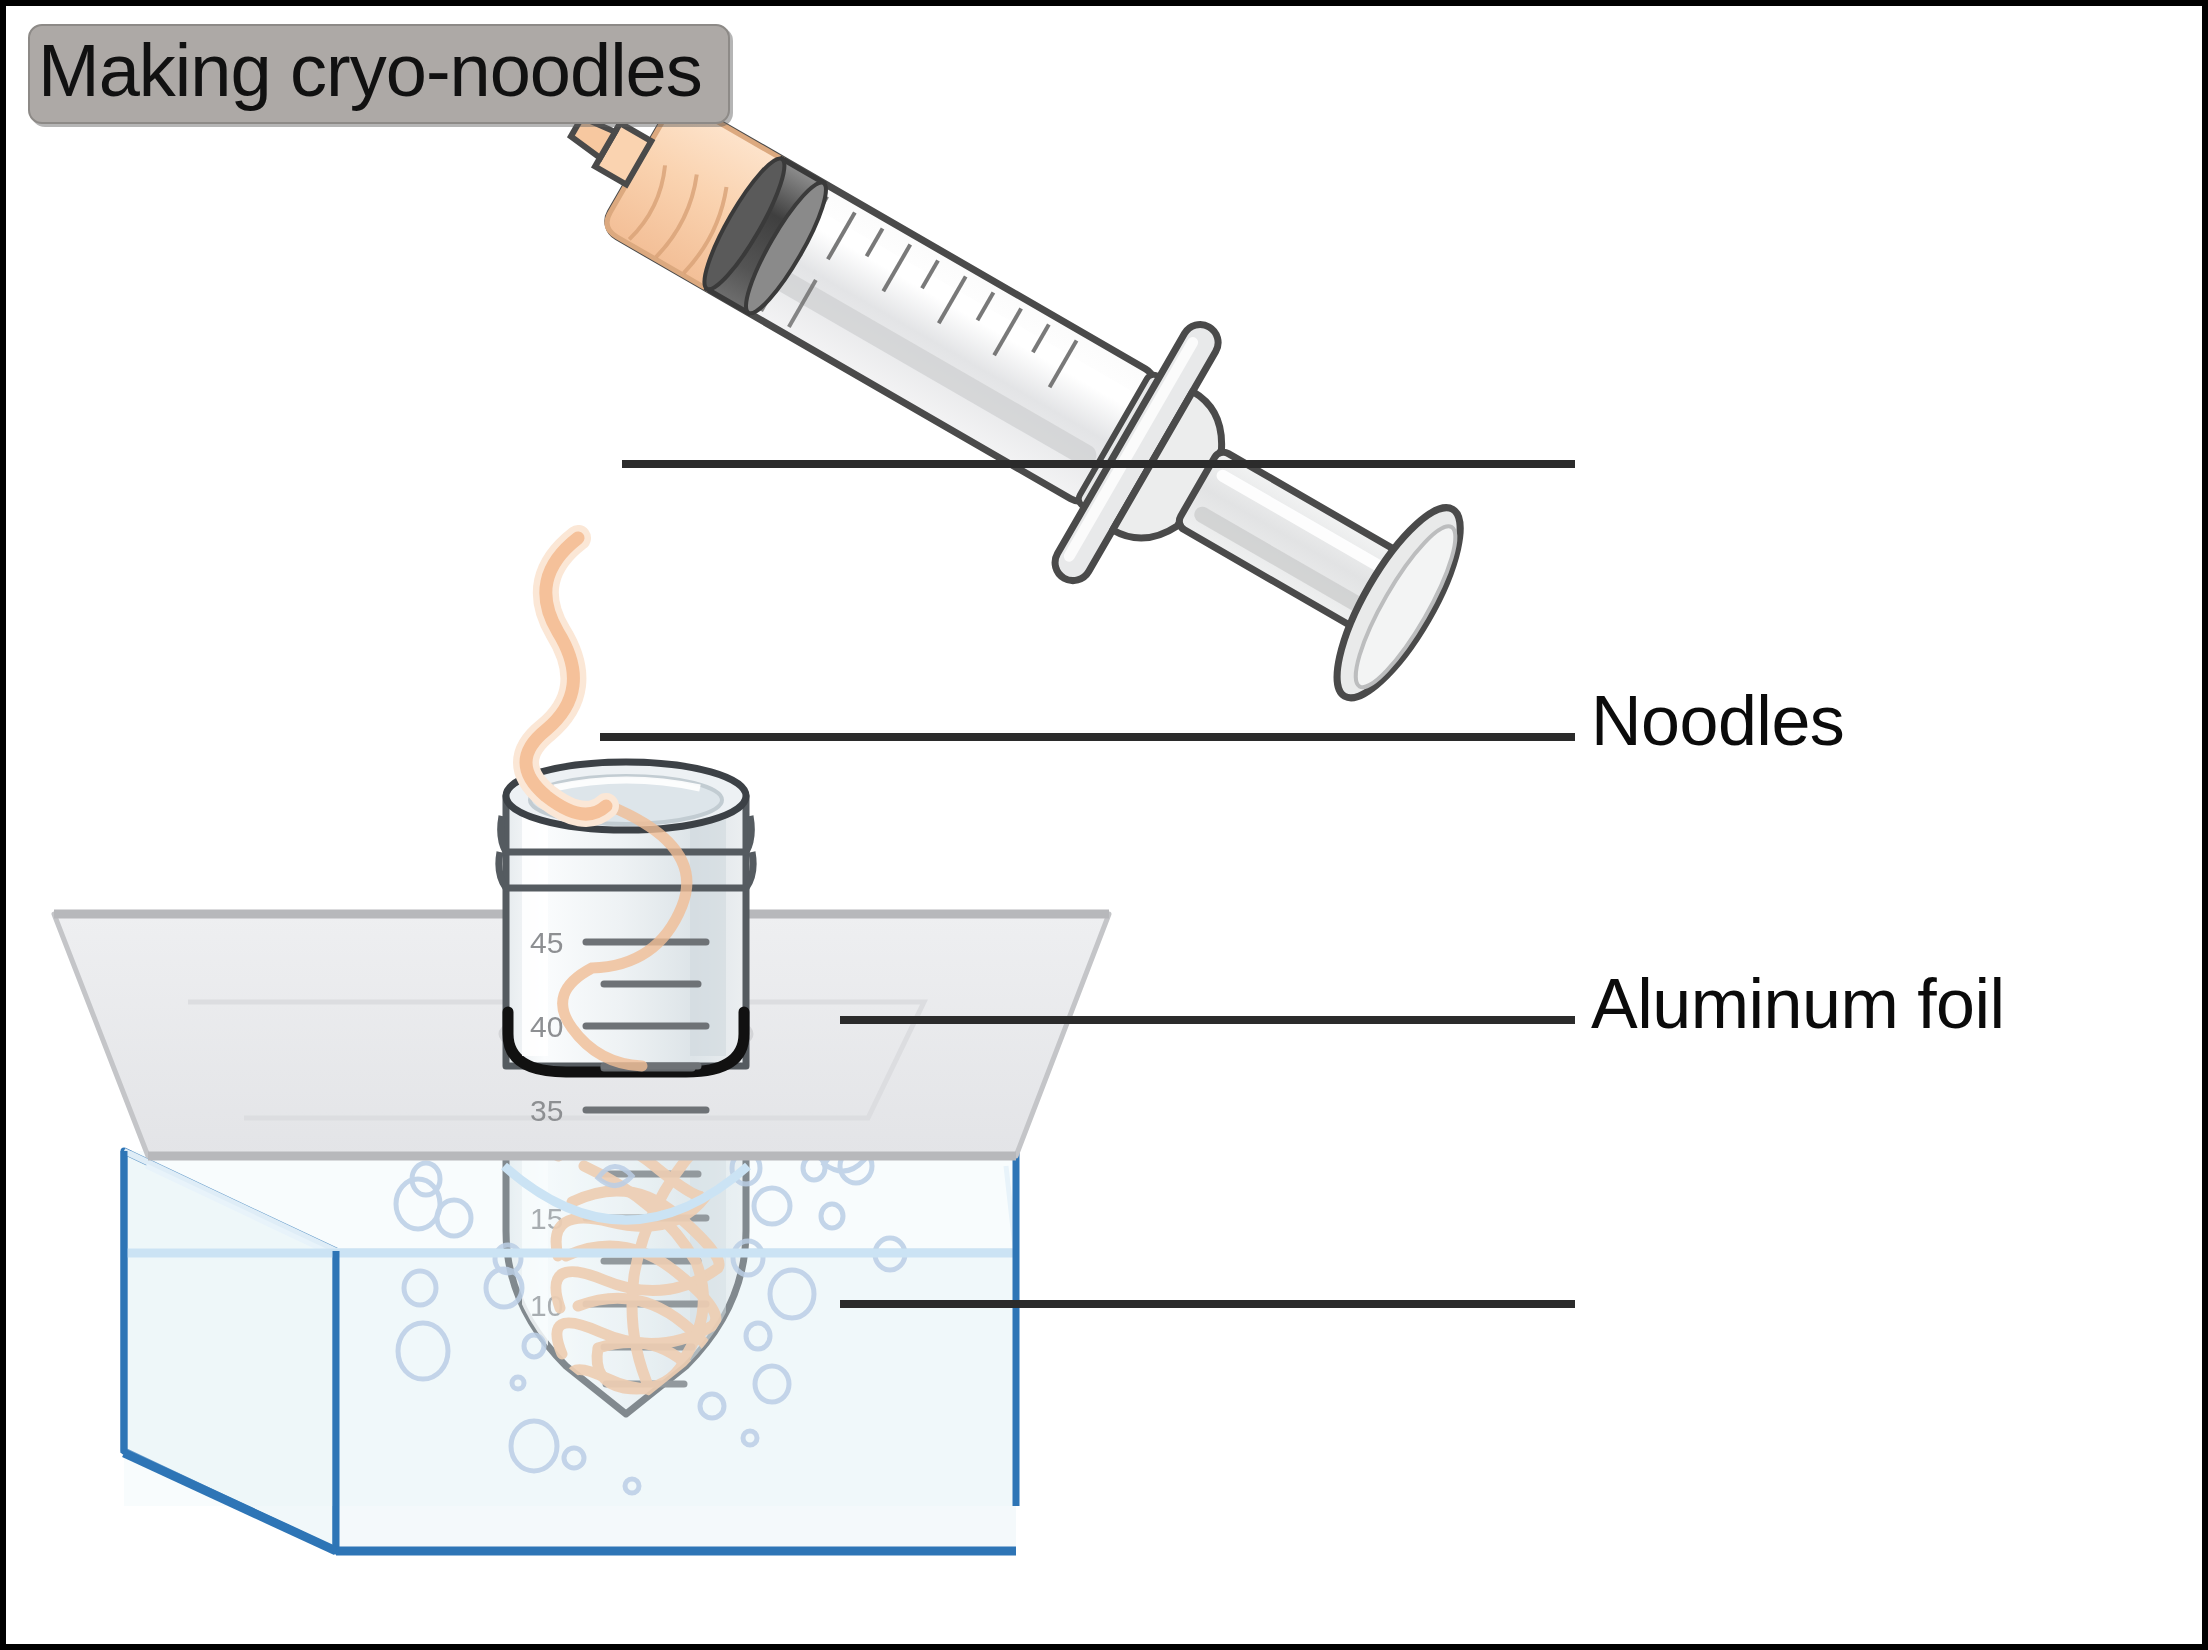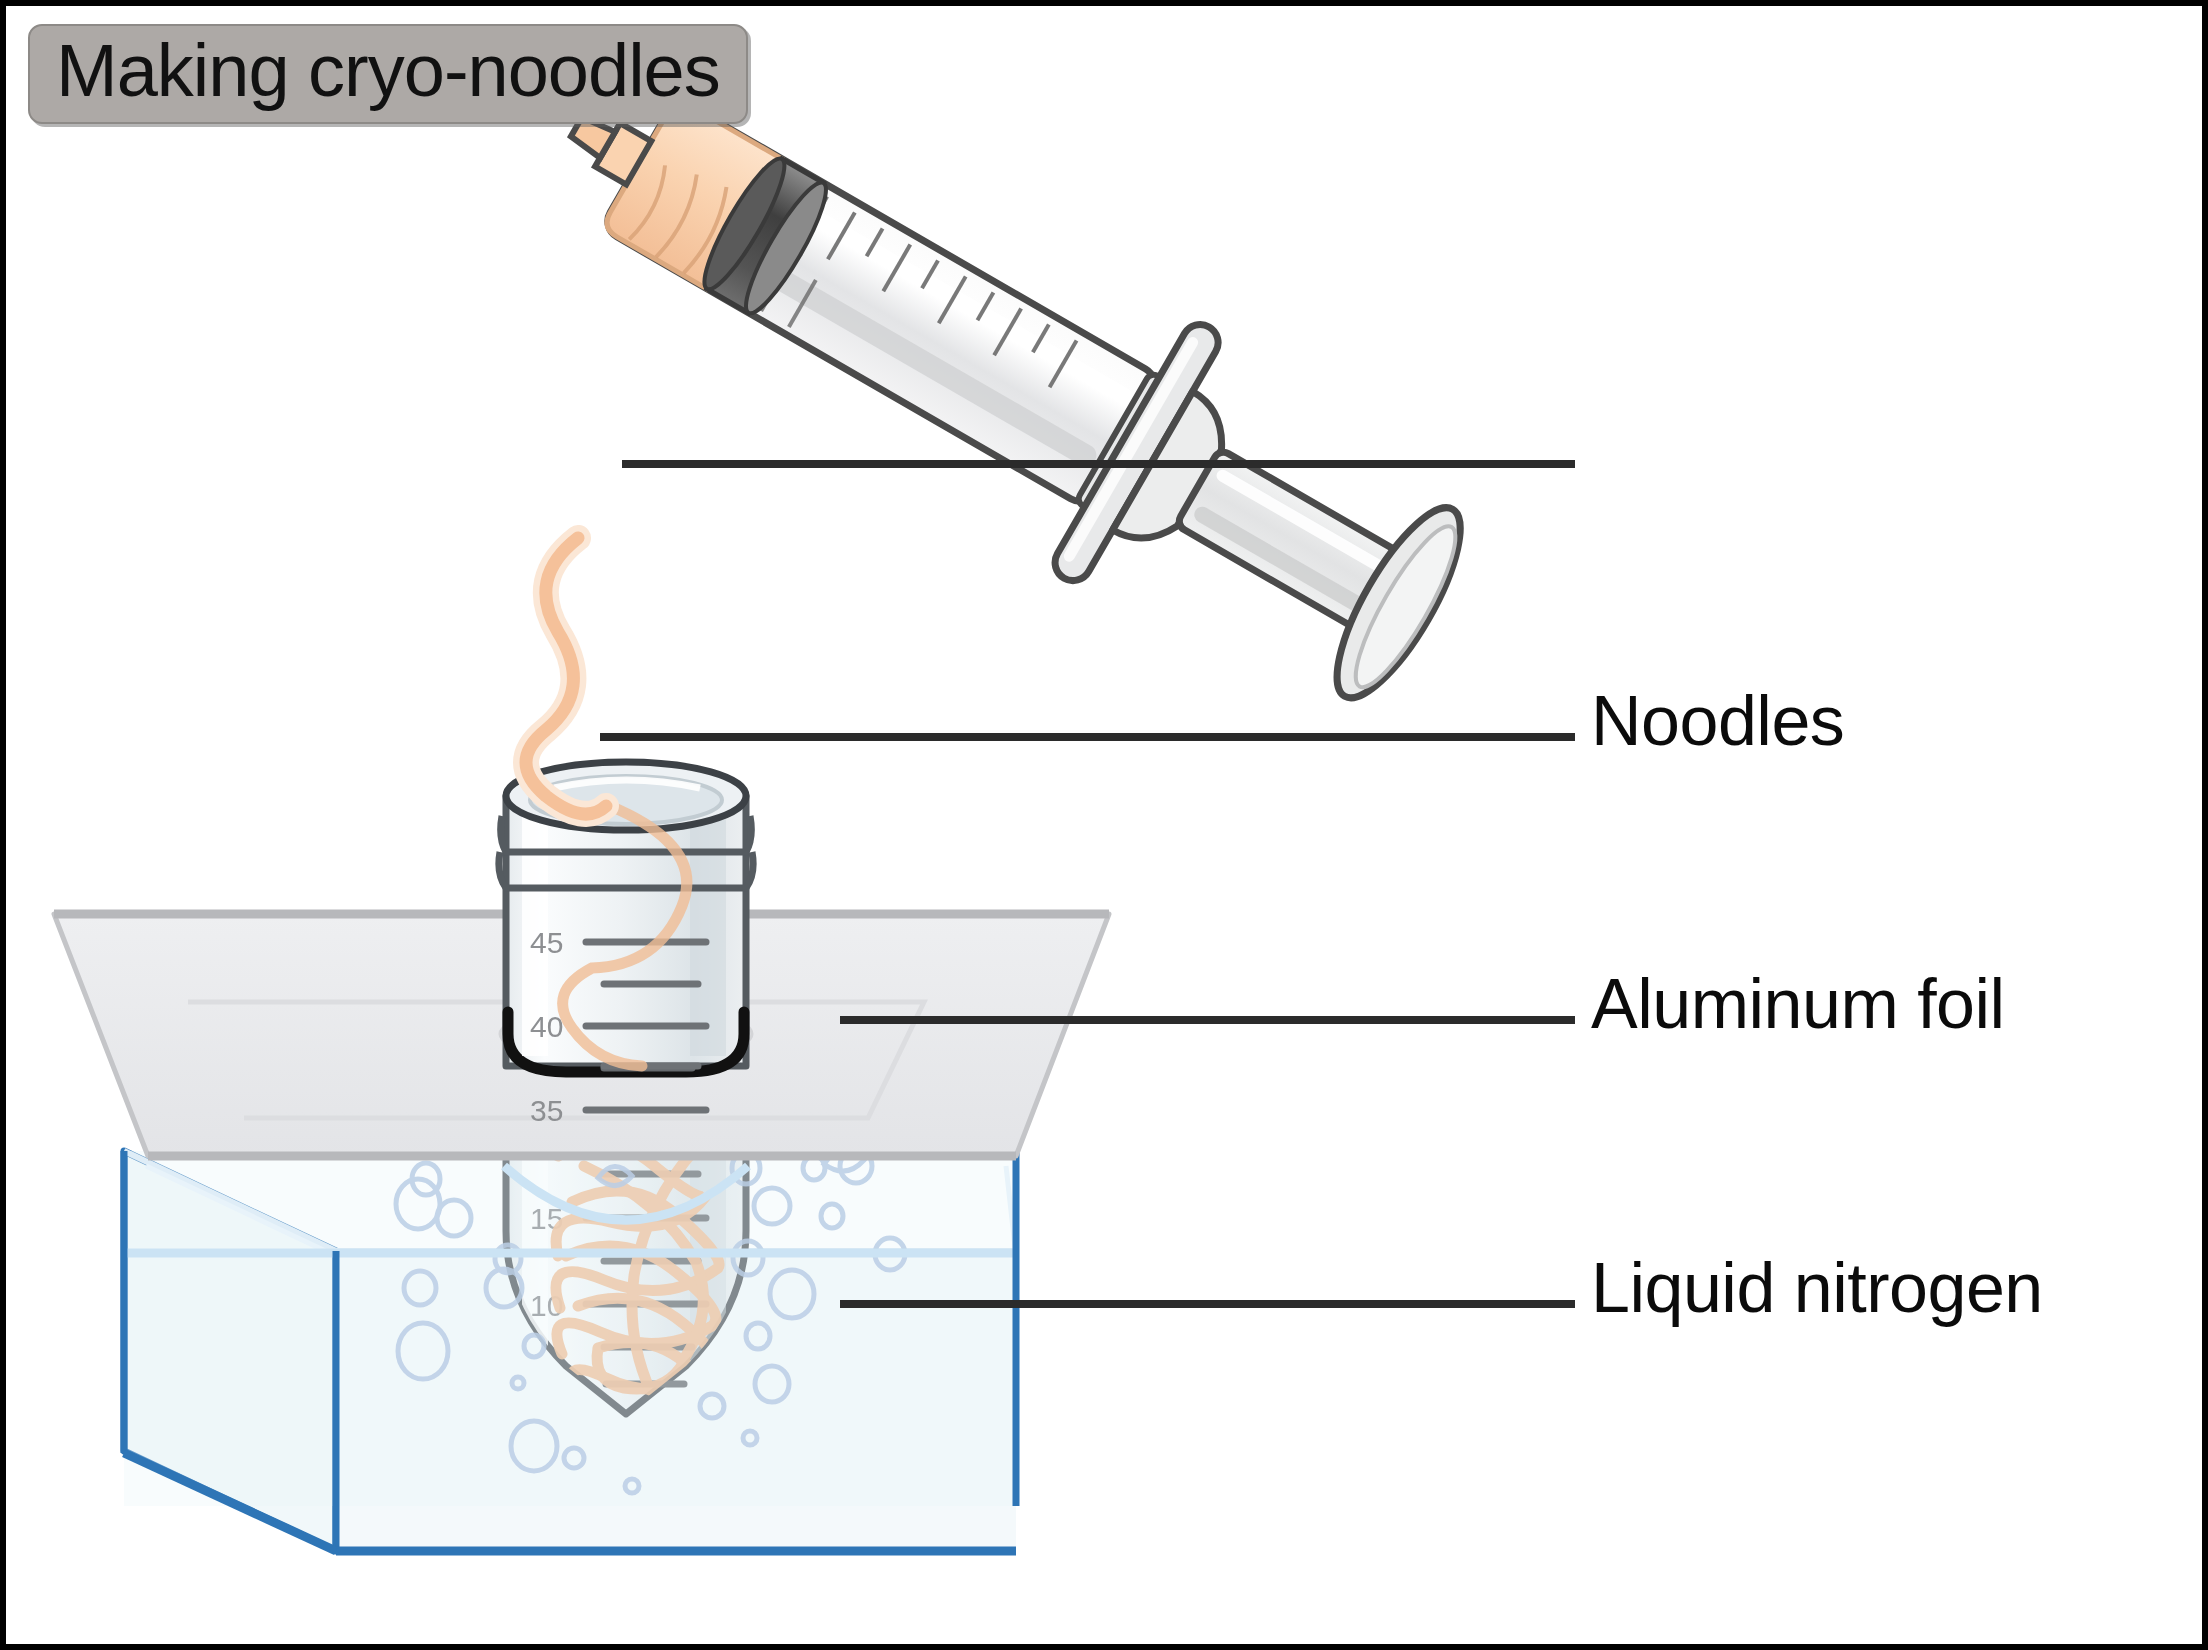--- a/index.html
+++ b/index.html
@@ -22,21 +22,21 @@
   #scene {
     position: absolute;
     left: 0; top: 0;
     width: 2208px;
     height: 1650px;
   }
   #title-badge {
     position: absolute;
     left: 22px;
     top: 18px;
-    padding: 8px 26px 14px 26px;
+    padding: 8px 26px 14px 8px;
     background: #ADA9A6;
     border: 2px solid #8d8a87;
     border-radius: 14px;
     box-shadow: 3px 3px 0 rgba(90,90,90,0.45);
     display: inline-block;
   }
   #title-text {
     font-family: "Liberation Sans", sans-serif;
     font-size: 74px;
     line-height: 1.0;
@@ -326,15 +326,14 @@
       <line x1="838" y1="1298" x2="1565" y2="1298"></line>
     </g>
   </svg>
 
   <div id="title-badge">
     <div id="title-text">Making cryo-noodles</div>
   </div>
 
   <div class="callout-label" style="left:1585px; top:675px;">Noodles</div>
   <div class="callout-label" style="left:1585px; top:958px;">Aluminum foil</div>
-  <div class="callout-label" style="left:1585px; top:1242px;">Liquid nitrogen</div>
 
 </div>
 
 </body></html>

